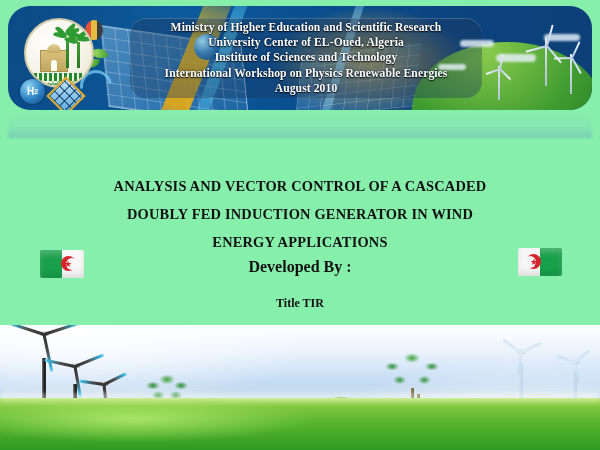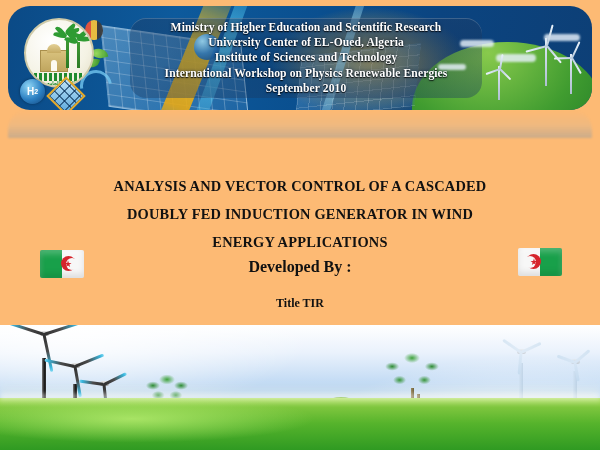--- a/index.html
+++ b/index.html
@@ -5,21 +5,21 @@
   html, body {
     margin: 0; padding: 0;
     width: 600px; height: 450px;
     background: #ffffff;
     overflow: hidden;
     font-family: "Liberation Serif", serif;
   }
   #page {
     position: relative;
     width: 600px; height: 450px;
-    background: #fdba74;
+    background: #86efac;
   }
 
   
   #banner {
     position: absolute;
     left: 8px; top: 6px;
     width: 584px; height: 104px;
     border-radius: 22px;
     overflow: hidden;
     background:
@@ -448,21 +448,21 @@
       <div class="blade" style="height:15px; transform:rotate(10deg);"></div>
       <div class="blade" style="height:15px; transform:rotate(135deg);"></div>
       <div class="blade" style="height:15px; transform:rotate(250deg);"></div>
     </div>
 
     <div id="banner-text">
       <span class="ln">Ministry of Higher Education and Scientific Research</span>
       <span class="ln">University Center of EL-Oued, Algeria</span>
       <span class="ln">Institute of Sciences and Technology</span>
       <span class="ln">International Workshop on Physics Renewable Energies</span>
-      <span class="ln">September 2010</span>
+      <span class="ln">August 2010</span>
     </div>
 
     <div id="logo-badge">
       <div class="bldg">
           <div class="door"></div>
         </div>
       <div class="palm" style="left:34px; top:10px; width:14px; height:38px;">
         <div class="trunk" style="height:30px;"></div>
         <div class="fr" style="transform:rotate(-40deg);"></div>
         <div class="fr" style="transform:rotate(-10deg);"></div>

